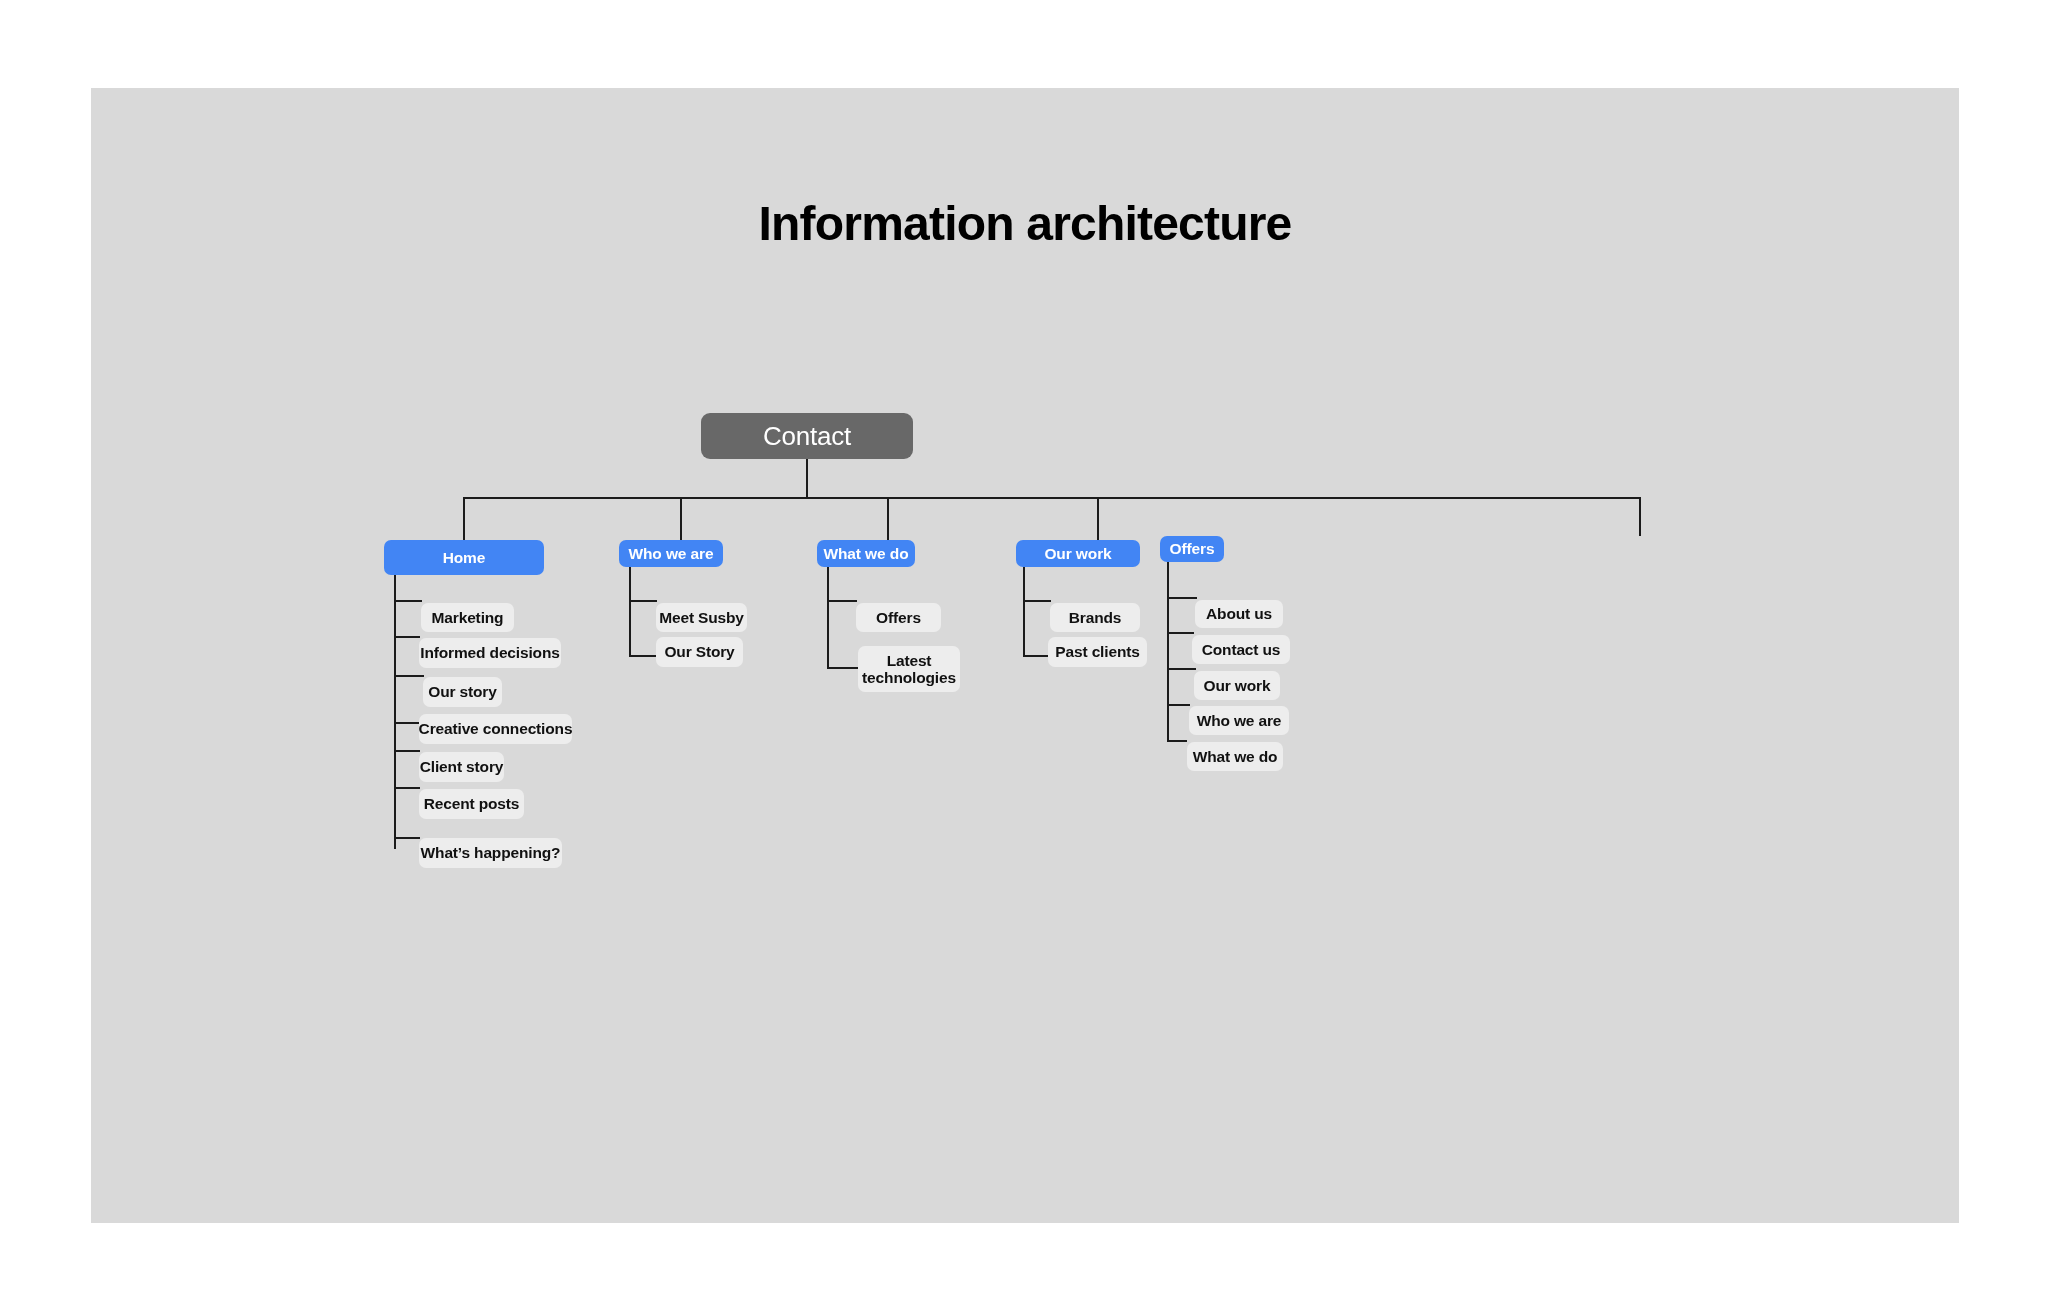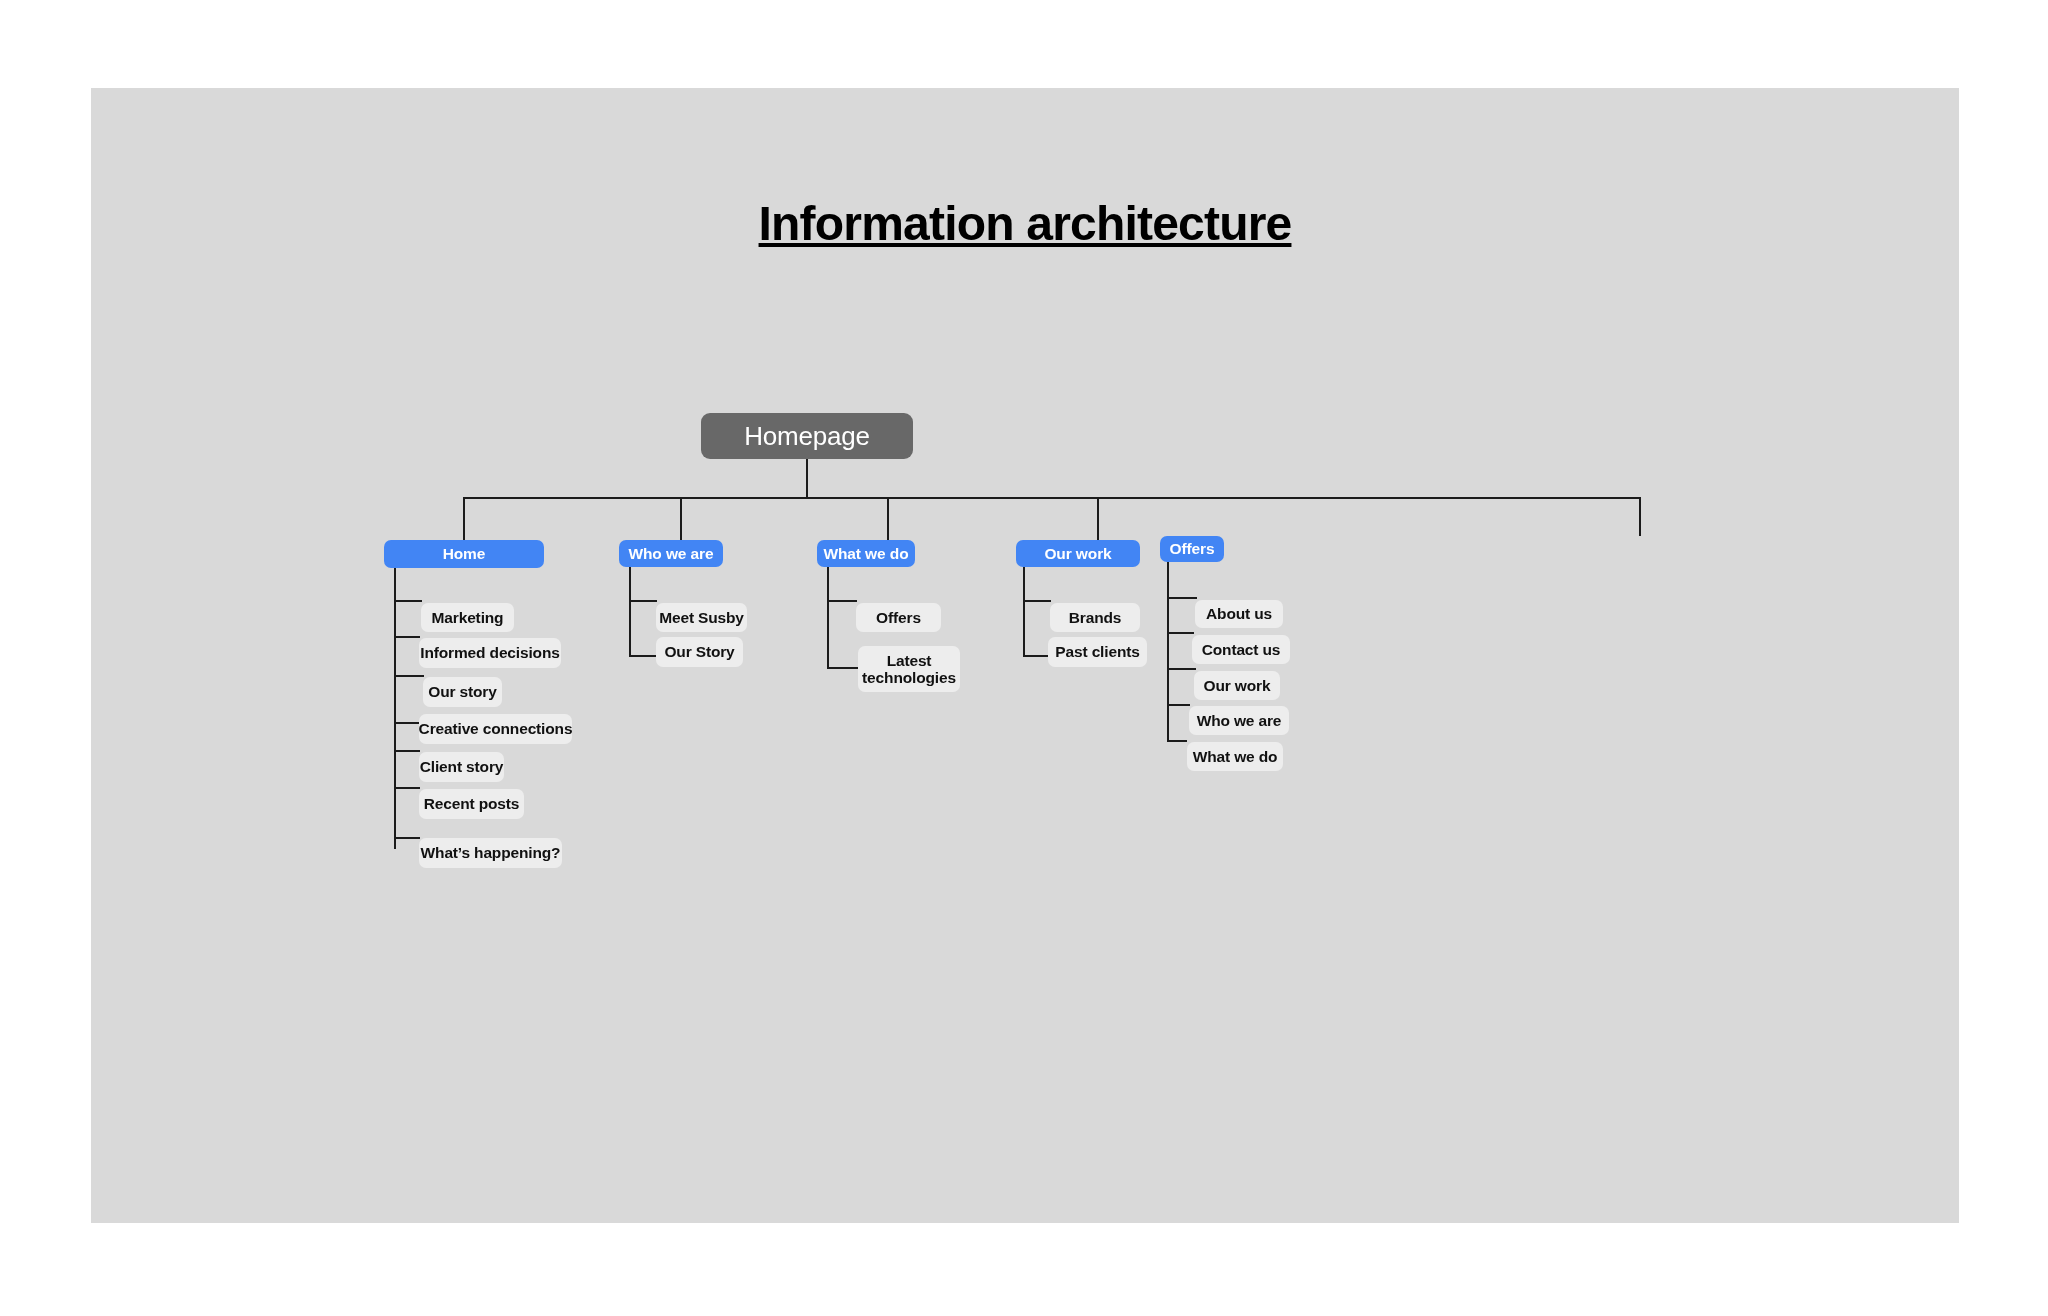--- a/index.html
+++ b/index.html
@@ -39,21 +39,20 @@
     width: 1868px;
     text-align: center;
   }
   #page-title {
     font-size: 48px;
     font-weight: 700;
     color: #000000;
     letter-spacing: -0.8px;
     line-height: 1.1;
     margin: 0;
-    text-decoration: underline;
   }
   #page-subtitle {
     margin: 38px auto 0 auto;
     max-width: 820px;
     font-size: 22.5px;
     line-height: 1.34;
     color: #71787f;
     font-weight: 400;
   }
 
@@ -129,33 +128,33 @@
 <div id="slide">
 
   <div id="canvas">
 
     <div id="header">
       <div id="page-title">Information architecture</div>
     </div>
 
     <div id="diagram">
 
-      <div class="node root" style="left:610px; top:325px; width:212px; height:46px;">Homepage</div>
+      <div class="node root" style="left:610px; top:325px; width:212px; height:46px;">Contact</div>
 
       <div class="edge-v" style="left:715px; top:371px; width:2px; height:39px;"></div>
 
       <div class="edge-h" style="left:372px; top:409px; width:1178px; height:2px;"></div>
 
       <div class="edge-v" style="left:372px; top:409px; height:43px;"></div>
       <div class="edge-v" style="left:589px; top:409px; height:43px;"></div>
       <div class="edge-v" style="left:796px; top:409px; height:43px;"></div>
       <div class="edge-v" style="left:1006px; top:409px; height:43px;"></div>
       <div class="edge-v" style="left:1548px; top:409px; height:39px;"></div>
 
-      <div class="node cat" style="left:293px; top:452px; width:160px; height:28px;">Home</div>
+      <div class="node cat" style="left:293px; top:452px; width:160px; height:35px;">Home</div>
       <div class="edge-v" style="left:303px; top:479px; height:282px;"></div>
 
       <div class="edge-h" style="left:303px; top:512px; width:28px;"></div>
       <div class="node leaf" style="left:330px; top:498px; width:93px; height:29px;">Marketing</div>
 
       <div class="edge-h" style="left:303px; top:548px; width:26px;"></div>
       <div class="node leaf" style="left:328px; top:533px; width:142px; height:30px;">Informed decisions</div>
 
       <div class="edge-h" style="left:303px; top:587px; width:30px;"></div>
       <div class="node leaf" style="left:332px; top:572px; width:79px; height:30px;">Our story</div>

